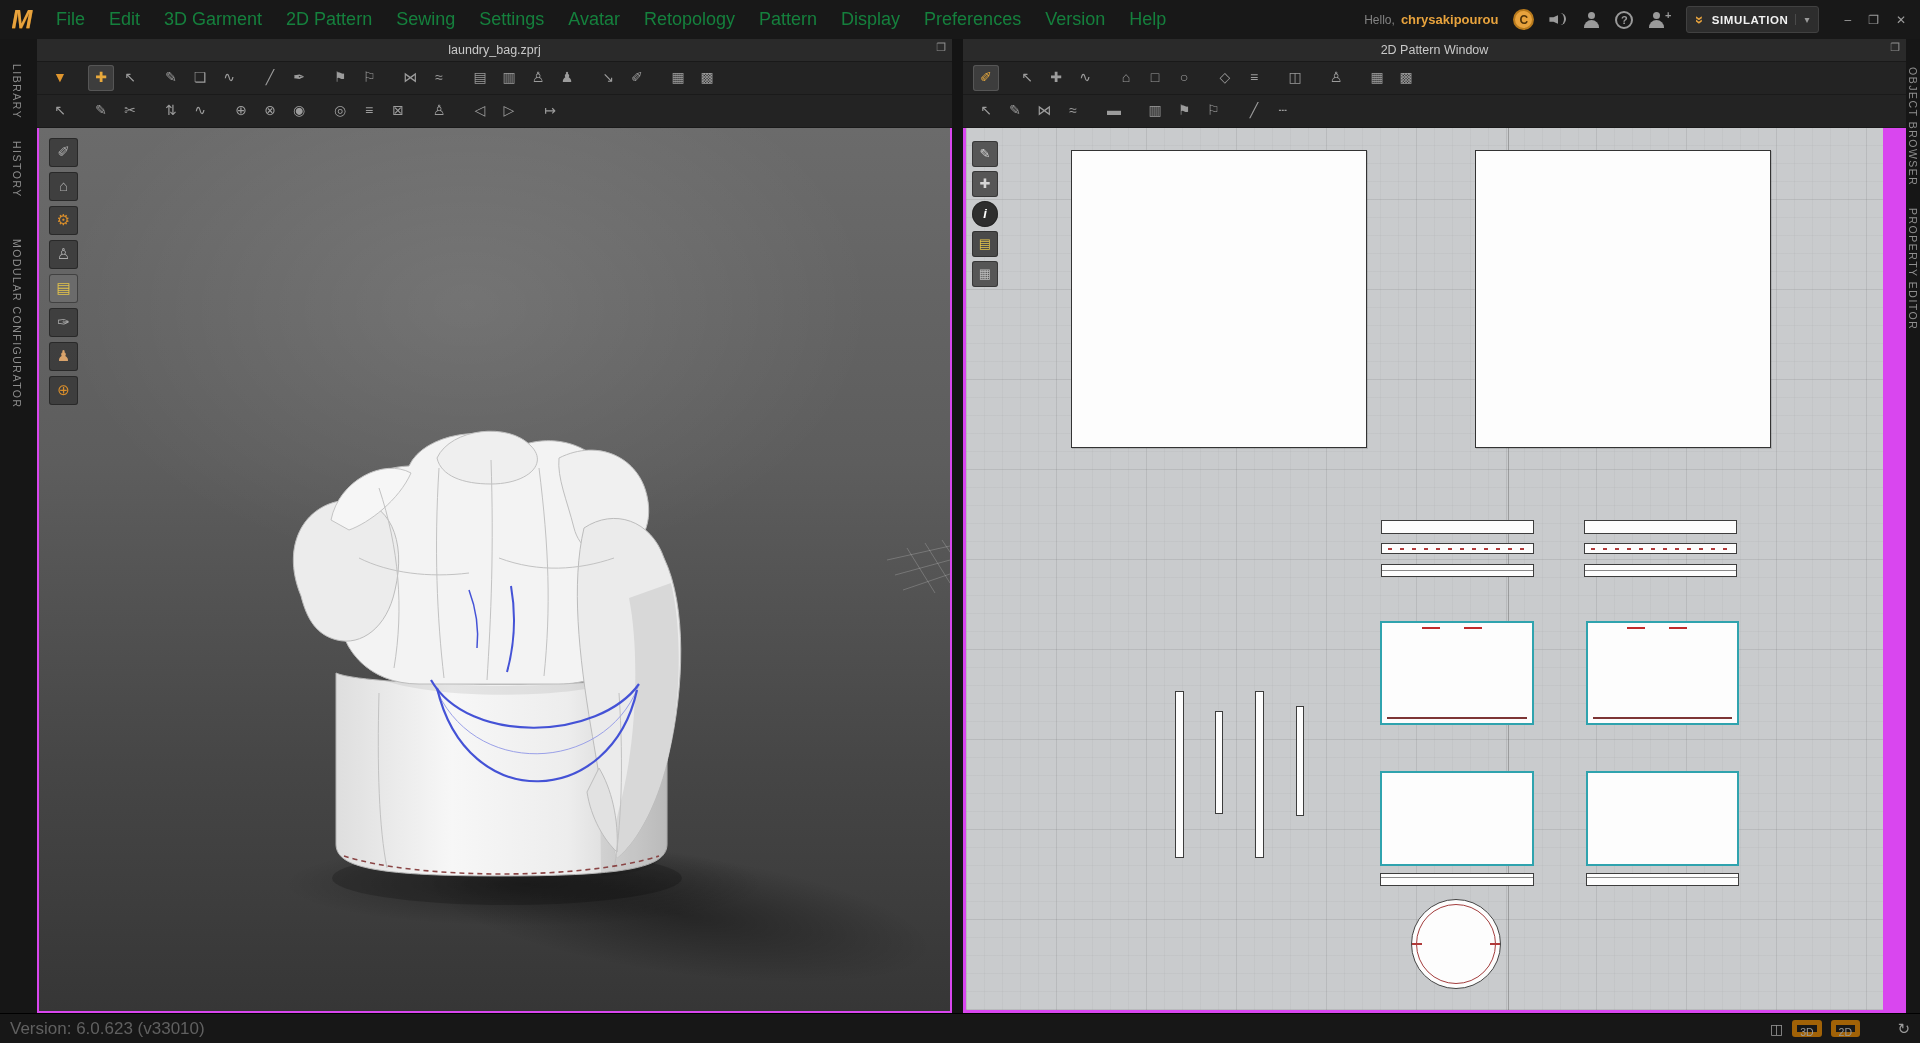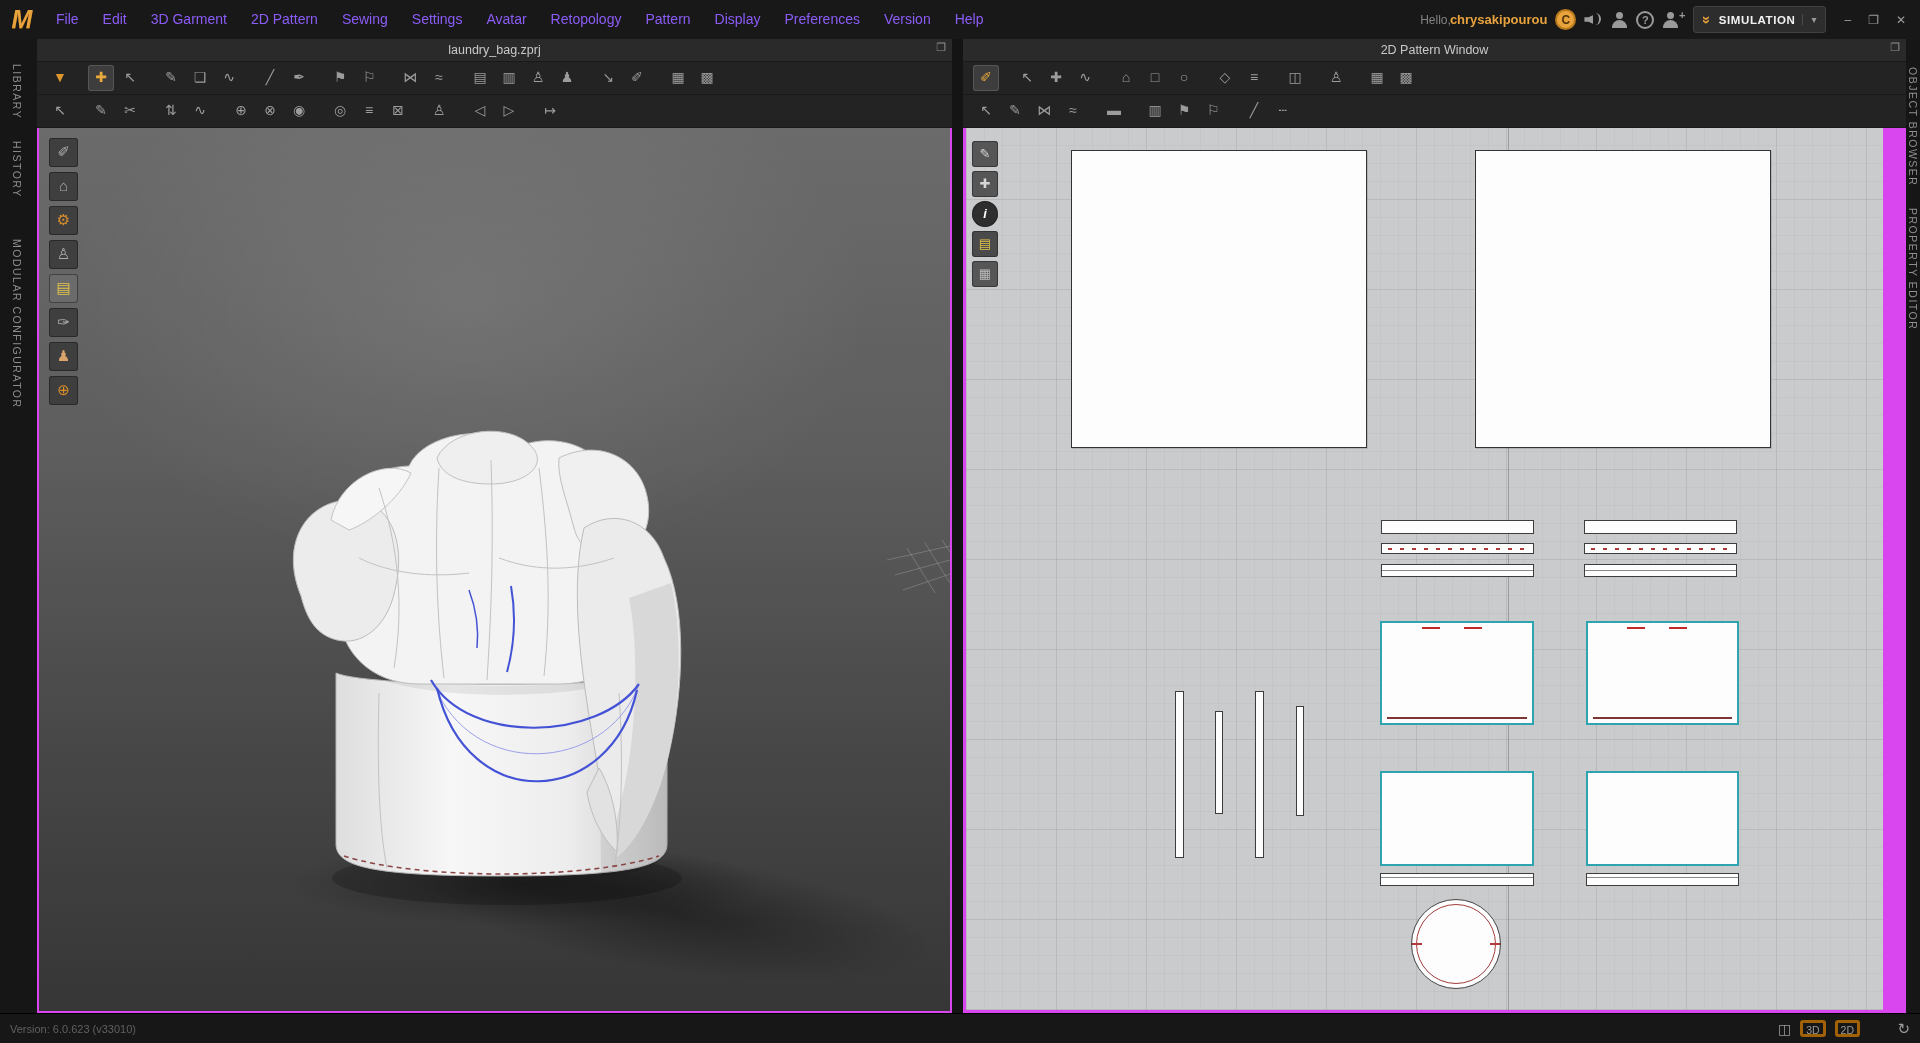--- a/index.html
+++ b/index.html
@@ -5,22 +5,22 @@
   * { margin:0; padding:0; box-sizing:border-box; }
   html,body { width:1920px; height:1043px; overflow:hidden; background:#141414;
     font-family:"Liberation Sans","DejaVu Sans",sans-serif; -webkit-font-smoothing:antialiased; }
 
   
   .topbar { position:absolute; left:0; top:0; width:1920px; height:39px; background:#181818;
     display:flex; align-items:center; z-index:20; }
   .logo { width:44px; text-align:center; font-size:25px; font-weight:800; color:#e8a33d;
     text-shadow:0 1px 0 #7a4d10; font-style:italic; }
   .menu { display:flex; align-items:center; }
-  .menu-item { padding:0 12px; font-size:14px; color:#8b5cf6; line-height:39px; cursor:default; }
-  .top-right { margin-left:auto; display:flex; align-items:center; gap:8px; padding-right:12px; }
+  .menu-item { padding:0 12px; font-size:18px; color:#15803d; line-height:39px; cursor:default; }
+  .top-right { margin-left:auto; display:flex; align-items:center; gap:15px; padding-right:12px; }
   .greeting { font-size:12px; color:#828282; }
   .username { font-size:13px; font-weight:bold; color:#e8a33d; margin-left:-9px; }
   .coin { width:21px; height:21px; border-radius:50%; background:#e8a33d; border:2px solid #b87a1c;
     color:#503309; font-weight:bold; font-size:12px; display:flex; align-items:center; justify-content:center; }
   .speaker-icon { position:relative; width:19px; height:15px; }
   .speaker-icon::before { content:""; position:absolute; left:0; top:3px; width:9px; height:9px;
     background:#9a9a9a; clip-path:polygon(0 25%,45% 25%,100% 0,100% 100%,45% 75%,0 75%); }
   .speaker-icon::after { content:""; position:absolute; right:2px; top:1px; width:9px; height:12px;
     border-right:2px solid #9a9a9a; border-radius:50%; }
   .person-icon { position:relative; width:17px; height:16px; }
@@ -108,24 +108,24 @@
   .piece-circle { border-radius:50%; border:1.5px solid #444; }
   .piece-circle::before { content:""; position:absolute; inset:4px; border-radius:50%;
     border:1px solid #a33d3d; }
   .piece-circle::after { content:""; position:absolute; inset:0;
     background: linear-gradient(#b03a3a 0 0) left center / 10px 2px no-repeat,
                 linear-gradient(#b03a3a 0 0) right center / 10px 2px no-repeat; }
 
   
   .statusbar { position:absolute; left:0; right:0; bottom:0; height:30px; background:#171717;
     border-top:1px solid #000; display:flex; align-items:center; padding:0 10px; z-index:20; }
-  .version { color:#606060; font-size:11px; }
+  .version { color:#606060; font-size:17px; }
   .sb-right { margin-left:auto; display:flex; align-items:center; gap:9px; margin-right:50px; }
   .sb-icon { color:#9a9a9a; font-size:14px; }
-  .sb-badge { min-width:24px; height:17px; line-height:15px; text-align:center; border:3px solid #a16207;
+  .sb-badge { min-width:24px; height:17px; line-height:15px; text-align:center; border:5px solid #a16207;
     border-radius:3px; color:#9a9a9a; font-size:10.5px; padding:0 3px; }
   .sb-sync { position:absolute; right:10px; color:#9a9a9a; font-size:15px; }
 </style>
 </head>
 <body>
 
 <div class="topbar">
   <div class="logo">M</div>
   <div class="menu">
     <span class="menu-item">File</span>

